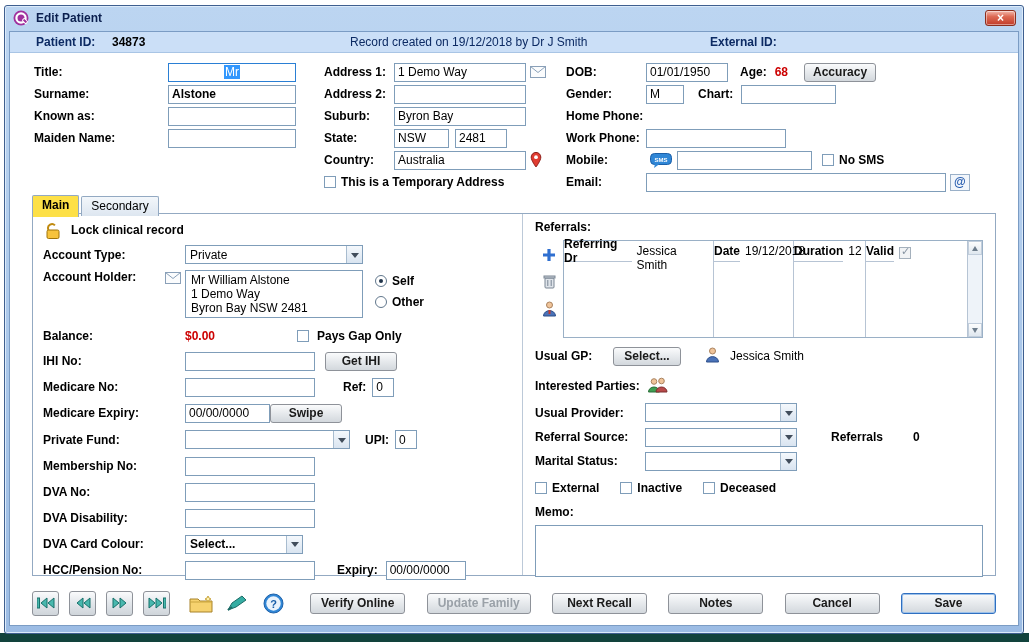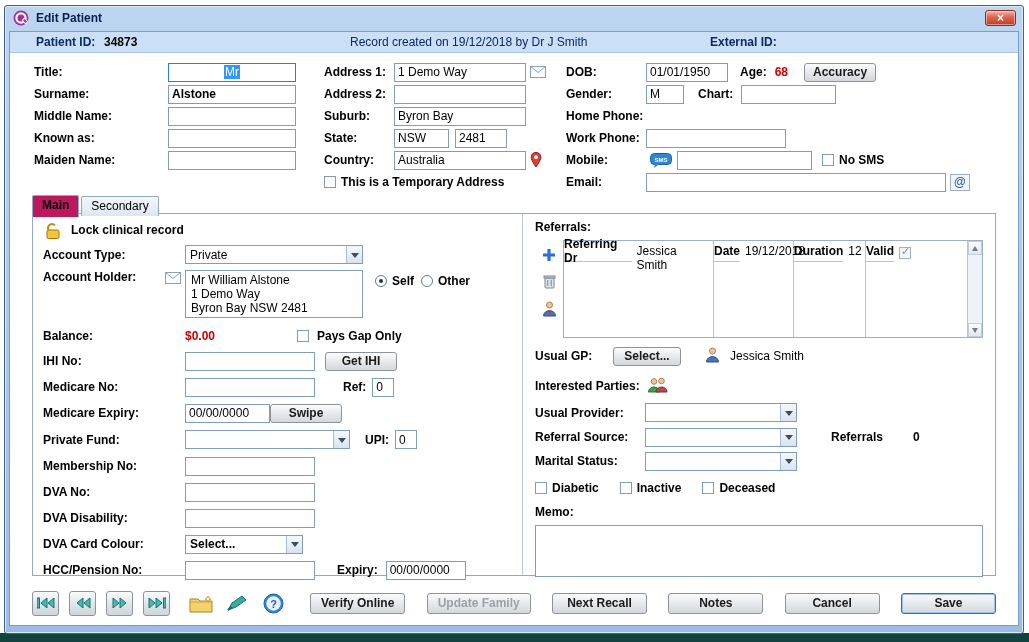--- a/index.html
+++ b/index.html
@@ -71,21 +71,21 @@
   .combo-text { flex:1; padding:0 4px; display:flex; align-items:center; overflow:hidden; white-space:nowrap; }
   .combo-arrow { width:16px; background:linear-gradient(#f4f8fc,#d9e4f0); border-left:1px solid #a8bccf; display:flex; align-items:center; justify-content:center; }
   .combo-arrow::after { content:""; border:4px solid transparent; border-top:5px solid #414d5b; margin-top:5px; }
 
   
   .tabs { position:absolute; left:22px; top:142px; display:flex; align-items:flex-end; z-index:2; }
   .tab {
     padding:2px 9px 3px; border:1px solid #93a9c2; border-bottom:none; margin-right:2px;
     background:linear-gradient(#f3f7fb,#dde6f0); border-radius:2px 2px 0 0; font-size:12px;
   }
-  .tab.active { background:#be185d; font-weight:bold; padding-bottom:5px; margin-bottom:-1px; }
+  .tab.active { background:#fde047; font-weight:bold; padding-bottom:5px; margin-bottom:-1px; }
 
   .panel { position:absolute; left:22px; right:22px; top:160px; bottom:5px; border:1px solid #93a9c2; display:flex; background:#fff; }
   .pane-left { width:492px; border-right:1px solid #bcc9d8; padding:4px 8px 0 10px; }
   .pane-right { flex:1; padding:6px 12px 0 12px; }
 
   .prow { display:flex; align-items:center; }
   .plabel { width:142px; font-weight:bold; flex:0 0 auto; }
   .holder-box { width:178px; height:48px; border:1px solid #7f9db9; padding:2px 5px; line-height:14px; overflow:hidden; background:#fff; }
   .icon-gap { margin:0 4px; display:inline-flex; }
 
@@ -134,41 +134,37 @@
     </span>
     <span class="title-text">Edit Patient</span>
     <span class="close-btn">
       <span>×</span>
     </span>
   </div>
 
   <div class="window-body">
     <div class="header-strip">
       <span class="hs-item hs-label" style="left:26px">Patient ID:</span>
-      <span class="hs-item hs-value" style="left:94px">34873</span>
+      <span class="hs-item hs-value" style="left:102px">34873</span>
       <span class="hs-item" style="left:340px;color:#0c2a63">Record created on 19/12/2018 by Dr J Smith</span>
       <span class="hs-item hs-label" style="left:700px">External ID:</span>
     </div>
 
     <div class="content">
 
       <div class="fcol" style="left:24px">
         <div class="frow">
           <span class="lbl flbl1">Title:</span>
           <div class="inp focusfield w128">
               <span class="seltext">Mr</span>
             </div>
         </div>
         <div class="frow">
           <span class="lbl flbl1">Surname:</span>
           <input class="inp w128 bold-val" value="Alstone" style="">
-        </div>
-        <div class="frow">
-          <span class="lbl flbl1">Middle Name:</span>
-          <input class="inp w128" style="">
         </div>
         <div class="frow">
           <span class="lbl flbl1">Known as:</span>
           <input class="inp w128" style="">
         </div>
         <div class="frow">
           <span class="lbl flbl1">Maiden Name:</span>
           <input class="inp w128" style="">
         </div>
       </div>
@@ -286,21 +282,21 @@
               <svg width="16" height="12">
                   <rect x="0.5" y="0.5" width="15" height="11" fill="#fbfcfd" stroke="#8aa0b8"></rect>
                   <path d="M0.5 0.5 L8 6.5 L15.5 0.5" fill="none" stroke="#8aa0b8"></path>
                 </svg>
             </span>
             <div class="holder-box">
               <span style="display:block">Mr William Alstone</span>
               <span style="display:block">1 Demo Way</span>
               <span style="display:block">Byron Bay NSW 2481</span>
             </div>
-            <div style="margin-left:12px;display:flex;flex-direction:row;gap:7px;padding-top:4px">
+            <div style="margin-left:12px;display:flex;flex-direction:column;gap:7px;padding-top:4px">
               <span style="display:flex;align-items:center;gap:5px">
                 <span class="radio on"></span>
                 <span class="lbl">Self</span>
               </span>
               <span style="display:flex;align-items:center;gap:5px">
                 <span class="radio"></span>
                 <span class="lbl">Other</span>
               </span>
             </div>
           </div>
@@ -460,21 +456,21 @@
           <div class="rrow" style="height:24px">
             <span class="rlabel">Marital Status:</span>
             <div class="combo" style="width:152px">
               <span class="combo-text"></span>
               <span class="combo-arrow"></span>
             </div>
           </div>
 
           <div class="rrow" style="height:30px;gap:5px">
             <span class="cb"></span>
-            <span class="lbl">Diabetic</span>
+            <span class="lbl">External</span>
             <span class="cb" style="margin-left:16px"></span>
             <span class="lbl">Inactive</span>
             <span class="cb" style="margin-left:16px"></span>
             <span class="lbl">Deceased</span>
           </div>
 
           <div class="lbl" style="height:20px;margin-top:2px">Memo:</div>
           <textarea class="memo" style=""></textarea>
         </div>
       </div>

